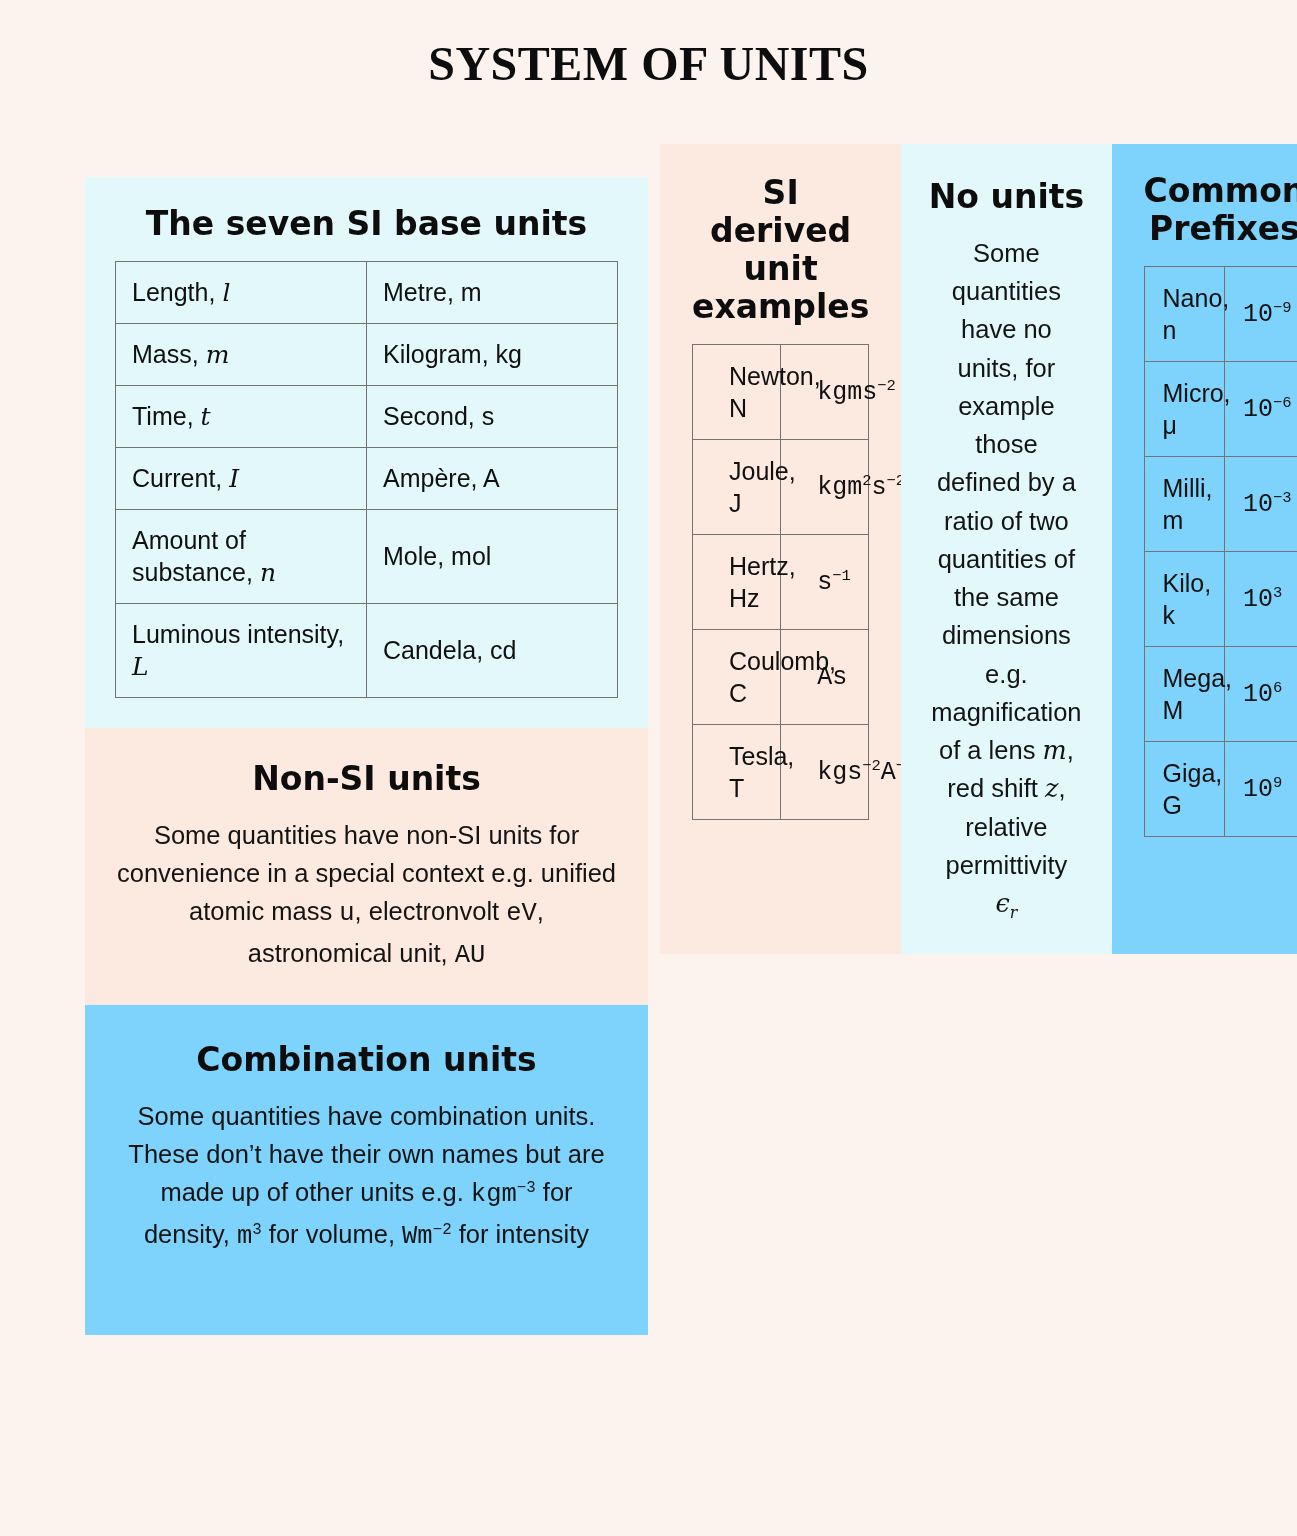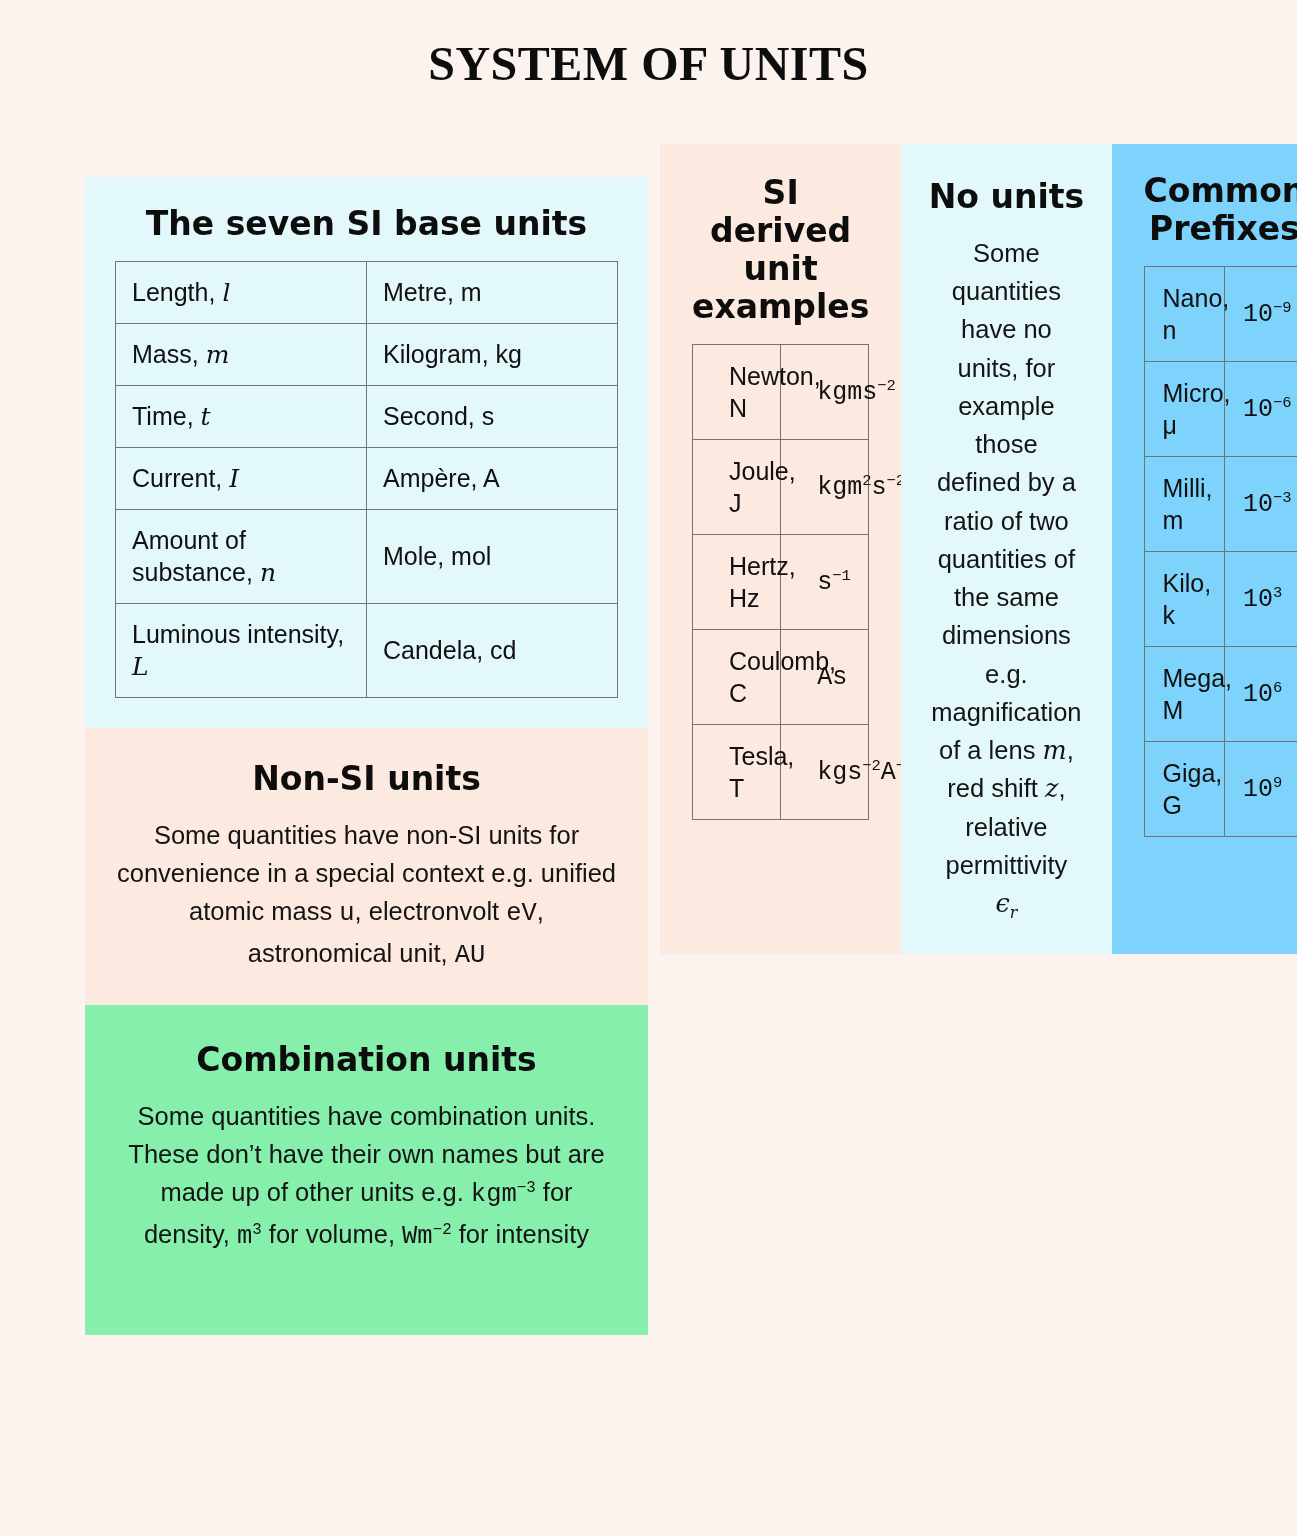--- a/index.html
+++ b/index.html
@@ -48,21 +48,21 @@
   }
   .col-right {
     width: 572px;
     display: flex;
   }
 
   
   .panel { width: 100%; box-sizing: border-box; }
   .panel-cyan-pale { background: #e3f8fb; }
   .panel-peach     { background: #fce9df; }
-  .panel-lavender  { background: #86efac; }
+  .panel-lavender  { background: #7dd3fc; }
   .panel-cyan-deep { background: #7dd3fc; }
 
   .p-base   { padding: 22px 30px 30px 30px; }
   .p-derived{ padding: 24px 32px 34px 32px; }
   .p-text   { padding: 26px 26px 30px 26px; }
   .p-prefix { padding: 22px 32px 36px 32px; }
 
   .panel-title {
     font-family: "DejaVu Sans", sans-serif;
     font-weight: bold;

